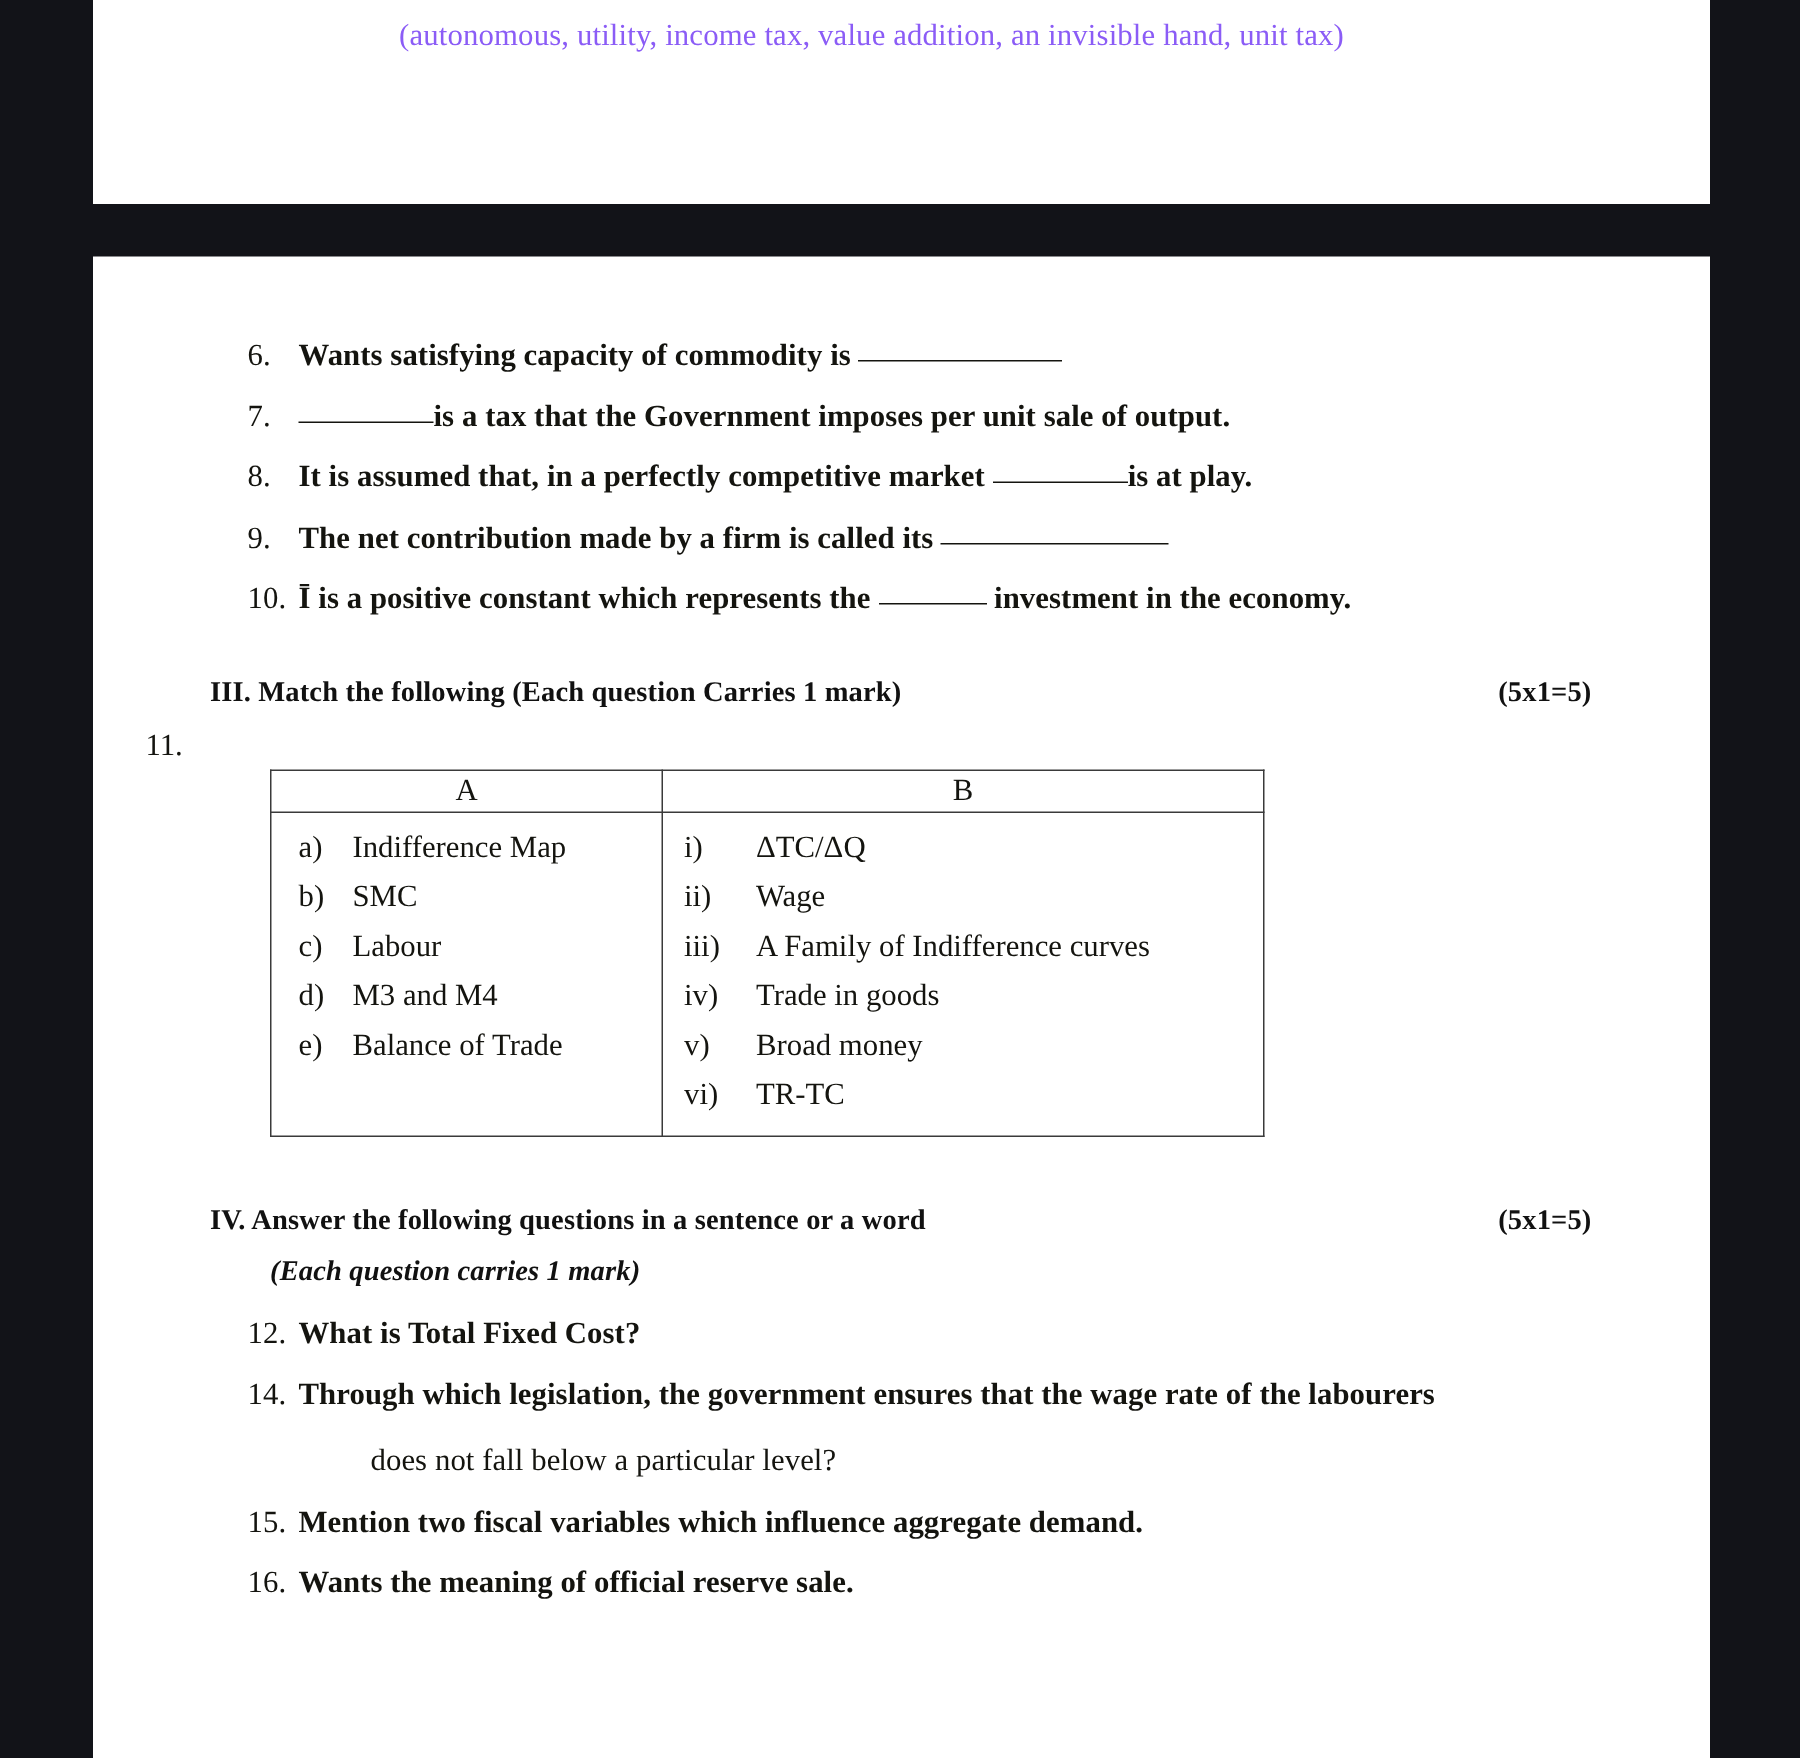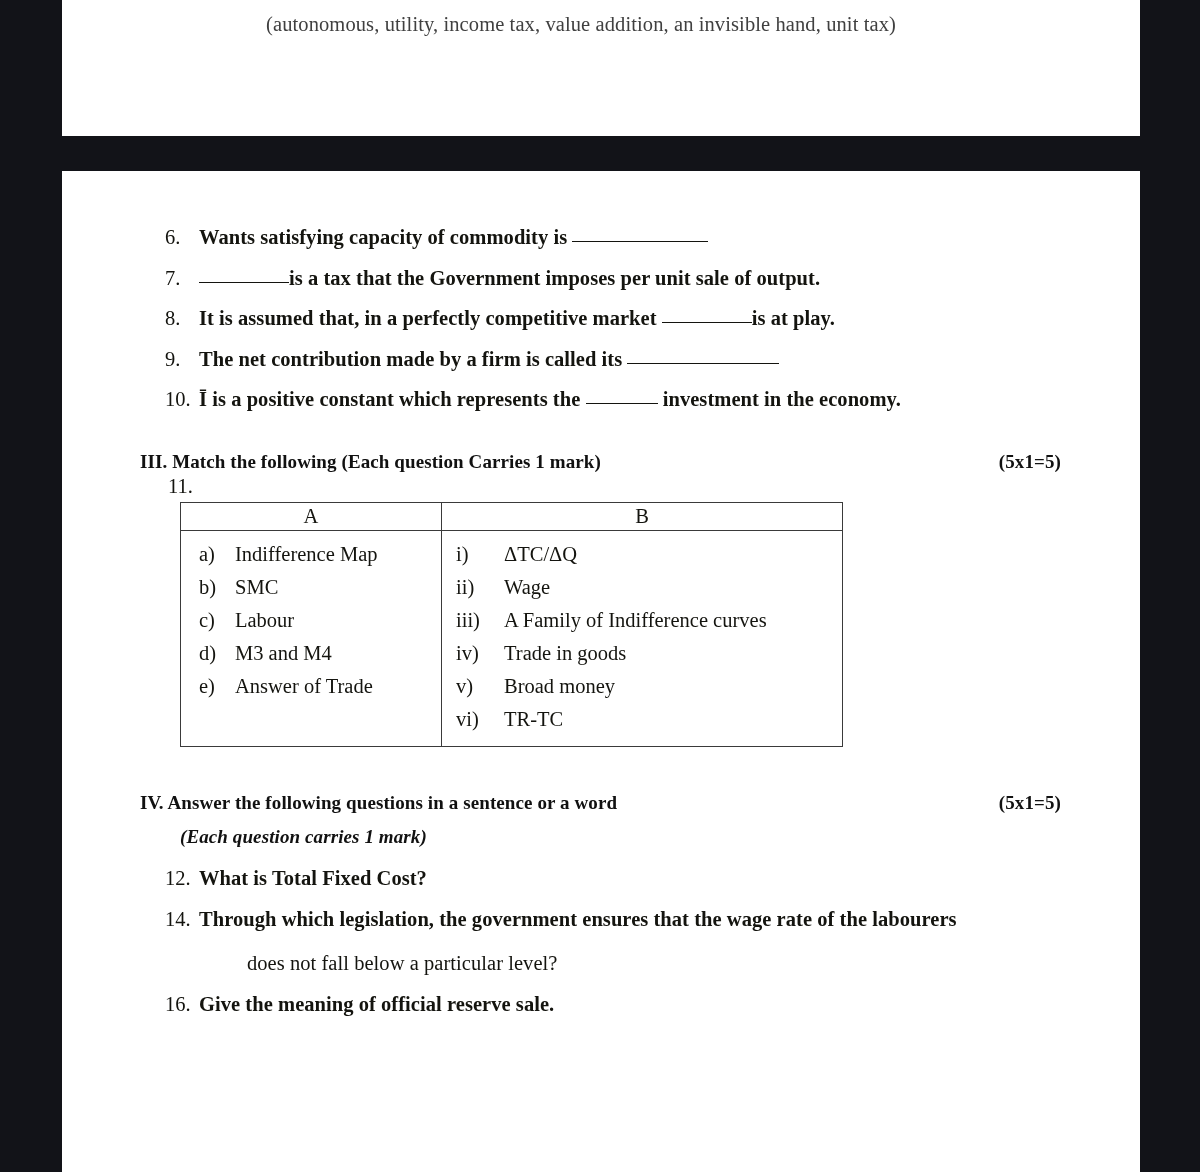--- a/index.html
+++ b/index.html
@@ -42,21 +42,21 @@
   }
 
   
   .hint-line {
     position: absolute;
     top: 13px;
     left: 0;
     right: 0;
     text-align: center;
     font-size: 20.5px;
-    color: #404040;
+    color: #8b5cf6;
     letter-spacing: 0.1px;
     padding-right: 40px;
   }
 
   
   .paper-body {
     position: absolute;
     top: 0;
     left: 0;
     right: 0;
@@ -125,22 +125,22 @@
     display: block;
     margin-top: 15px;
     padding-left: 40px;
     font-style: italic;
   }
 
   
   .match-number {
     font-size: 20.5px;
     color: #14140f;
-    padding-left: 106px;
-    margin-top: 5px;
+    padding-left: 35px;
+    margin-top: 16px;
     line-height: 1.0;
   }
 
   .match-table-wrap {
     padding-left: 118px;
     margin-top: 6px;
   }
 
   table.match-table {
     border-collapse: collapse;
@@ -255,21 +255,21 @@
             </tr>
           </thead>
           <tbody>
             <tr>
               <td class="col-a">
                 <ul class="pair-list list-a">
                   <li><span class="pair-label">a)</span><span>Indifference Map</span></li>
                   <li><span class="pair-label">b)</span><span>SMC</span></li>
                   <li><span class="pair-label">c)</span><span>Labour</span></li>
                   <li><span class="pair-label">d)</span><span>M3 and M4</span></li>
-                  <li><span class="pair-label">e)</span><span>Answer of Trade</span></li>
+                  <li><span class="pair-label">e)</span><span>Balance of Trade</span></li>
                 </ul>
               </td>
               <td class="col-b">
                 <ul class="pair-list list-b">
                   <li><span class="pair-label">i)</span><span>ΔTC/ΔQ</span></li>
                   <li><span class="pair-label">ii)</span><span>Wage</span></li>
                   <li><span class="pair-label">iii)</span><span>A Family of Indifference curves</span></li>
                   <li><span class="pair-label">iv)</span><span>Trade in goods</span></li>
                   <li><span class="pair-label">v)</span><span>Broad money</span></li>
                   <li><span class="pair-label">vi)</span><span>TR-TC</span></li>
@@ -293,24 +293,28 @@
           <span class="q-text">What is Total Fixed Cost?</span>
         </li>
 
 
         <li class="q-item">
           <span class="q-num">14.</span>
           <span class="q-text">Through which legislation, the government ensures that the wage rate of the labourers</span>
           <span class="cont-line">does not fall below a particular level?</span>
         </li>
 
+        <li class="q-item">
+          <span class="q-num">15.</span>
+          <span class="q-text">Mention two fiscal variables which influence aggregate demand.</span>
+        </li>
 
         <li class="q-item">
           <span class="q-num">16.</span>
-          <span class="q-text">Give the meaning of official reserve sale.</span>
+          <span class="q-text">Wants the meaning of official reserve sale.</span>
         </li>
 
       </ul>
 
     </div>
   </div>
 
 </div>
 
 </body></html>

